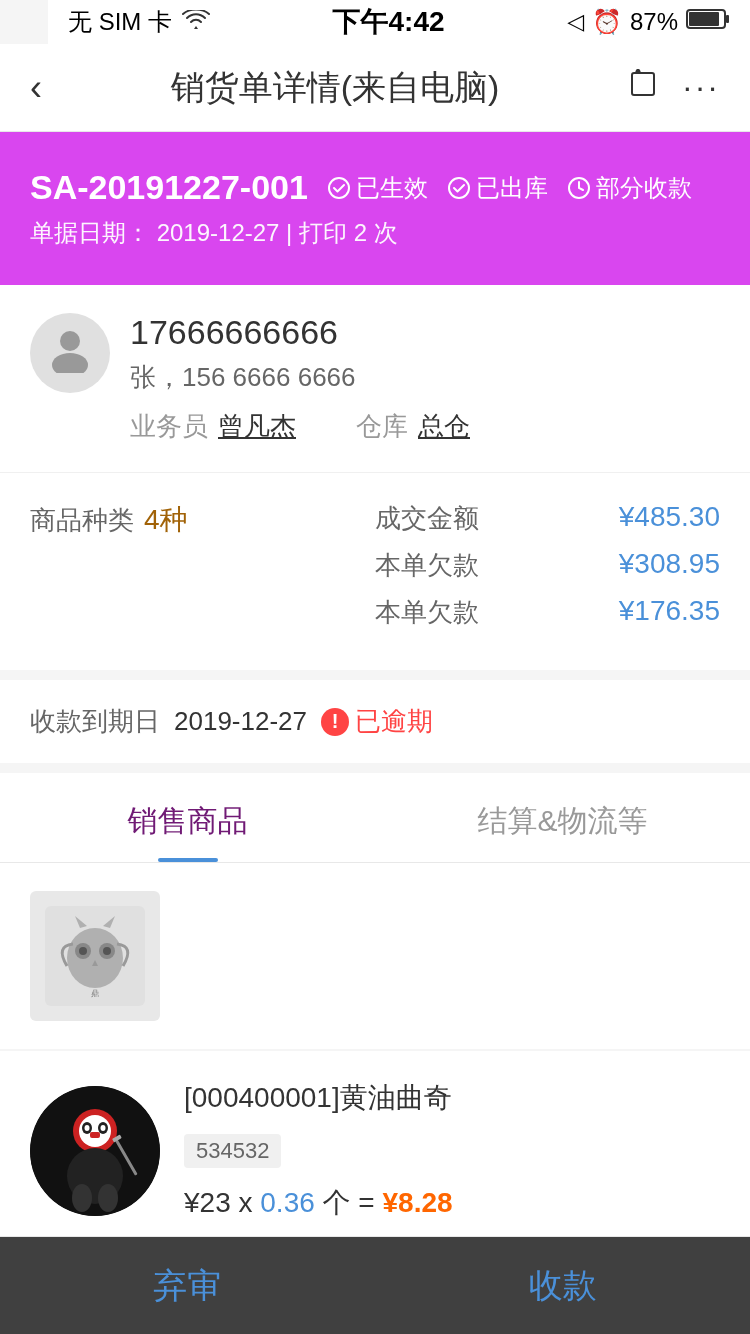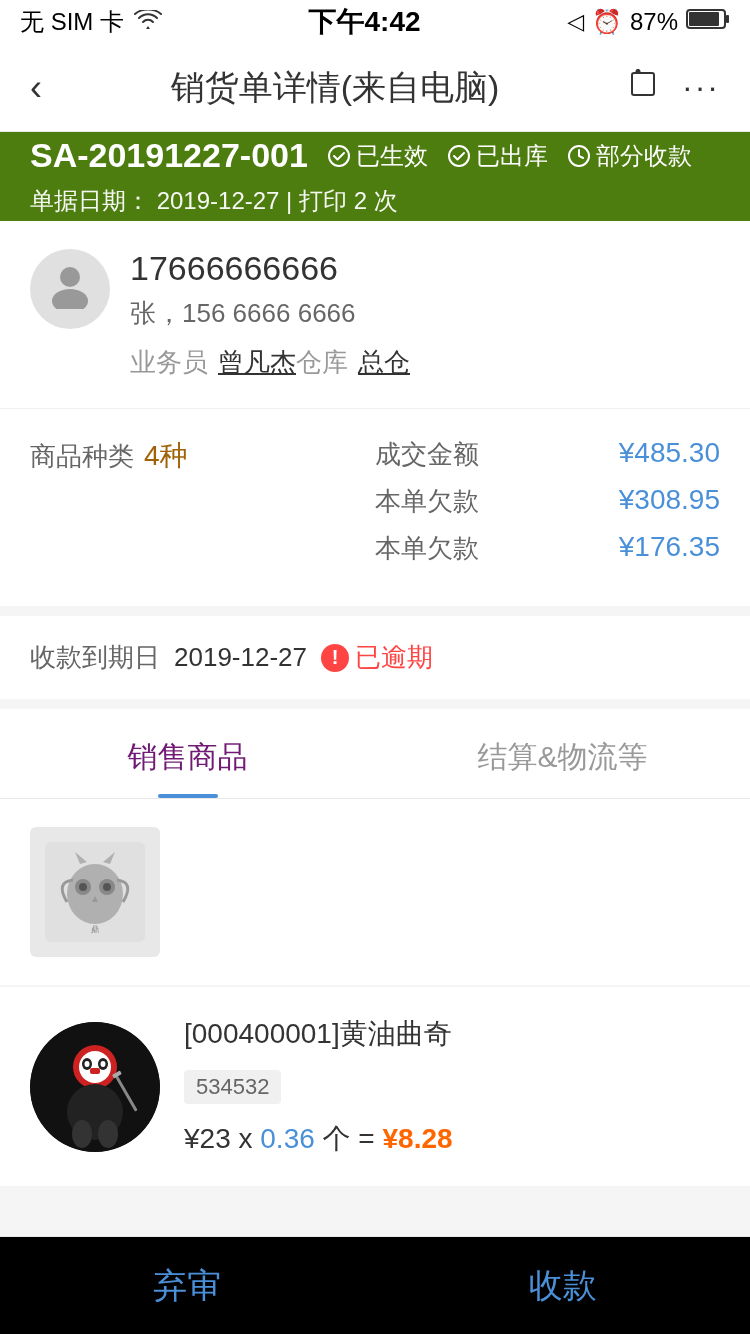--- a/index.html
+++ b/index.html
@@ -16,42 +16,43 @@
     
     .status-bar {
       height: 44px;
       background: #fff;
       display: flex;
       align-items: center;
       justify-content: space-between;
       padding: 16px 20px;
       font-size: 24px;
       font-weight: 500;
+      margin-left: 48px;
     }
     .status-left { display: flex; align-items: center; gap: 10px; }
     .status-right { display: flex; align-items: center; gap: 8px; font-size: 24px; }
 
     
     .nav-bar {
       height: 88px;
       background: #fff;
       display: flex;
       align-items: center;
       justify-content: space-between;
       padding: 0 30px;
       border-bottom: 1px solid #e8e8e8;
     }
     .nav-back { font-size: 36px; color: #333; cursor: pointer; }
     .nav-title { font-size: 34px; font-weight: 500; color: #333; }
     .nav-actions { display: flex; align-items: center; gap: 24px; }
 
     
     .header-banner {
-      background: #4d7c0f;
-      padding: 4px 30px;
+      background: #d946ef;
+      padding: 36px 30px;
     }
     .banner-top {
       display: flex;
       align-items: center;
       gap: 20px;
       margin-bottom: 10px;
     }
     .order-id {
       font-size: 34px;
       font-weight: bold;
@@ -86,21 +87,21 @@
       border-radius: 50%;
       display: flex;
       align-items: center;
       justify-content: center;
       flex-shrink: 0;
     }
     .avatar-icon { font-size: 48px; color: #999; }
     .customer-info { flex: 1; }
     .customer-name { font-size: 34px; font-weight: 500; color: #333; margin-bottom: 8px; }
     .customer-phone { font-size: 26px; color: #666; margin-bottom: 14px; }
-    .customer-meta { display: flex; font-size: 26px; color: #666; }
+    .customer-meta { display: flex; gap: 60px; font-size: 26px; color: #666; }
     .meta-item { display: flex; gap: 10px; }
     .meta-label { color: #999; }
     .meta-value { color: #333; text-decoration: underline; }
 
     
     .stats-section {
       background: #fff;
       padding: 28px 30px;
       display: flex;
       align-items: flex-start;
@@ -212,21 +213,21 @@
     .price-highlight { color: #4A90D9; }
     .price-total { color: #ff6600; font-weight: bold; }
 
     
     .bottom-bar {
       position: fixed;
       bottom: 0;
       left: 0;
       width: 750px;
       height: 98px;
-      background: #000000;
+      background: #404040;
       border-top: 1px solid #e8e8e8;
       display: flex;
       align-items: center;
     }
     .bottom-btn {
       flex: 1;
       display: flex;
       align-items: center;
       justify-content: center;
       font-size: 34px;

